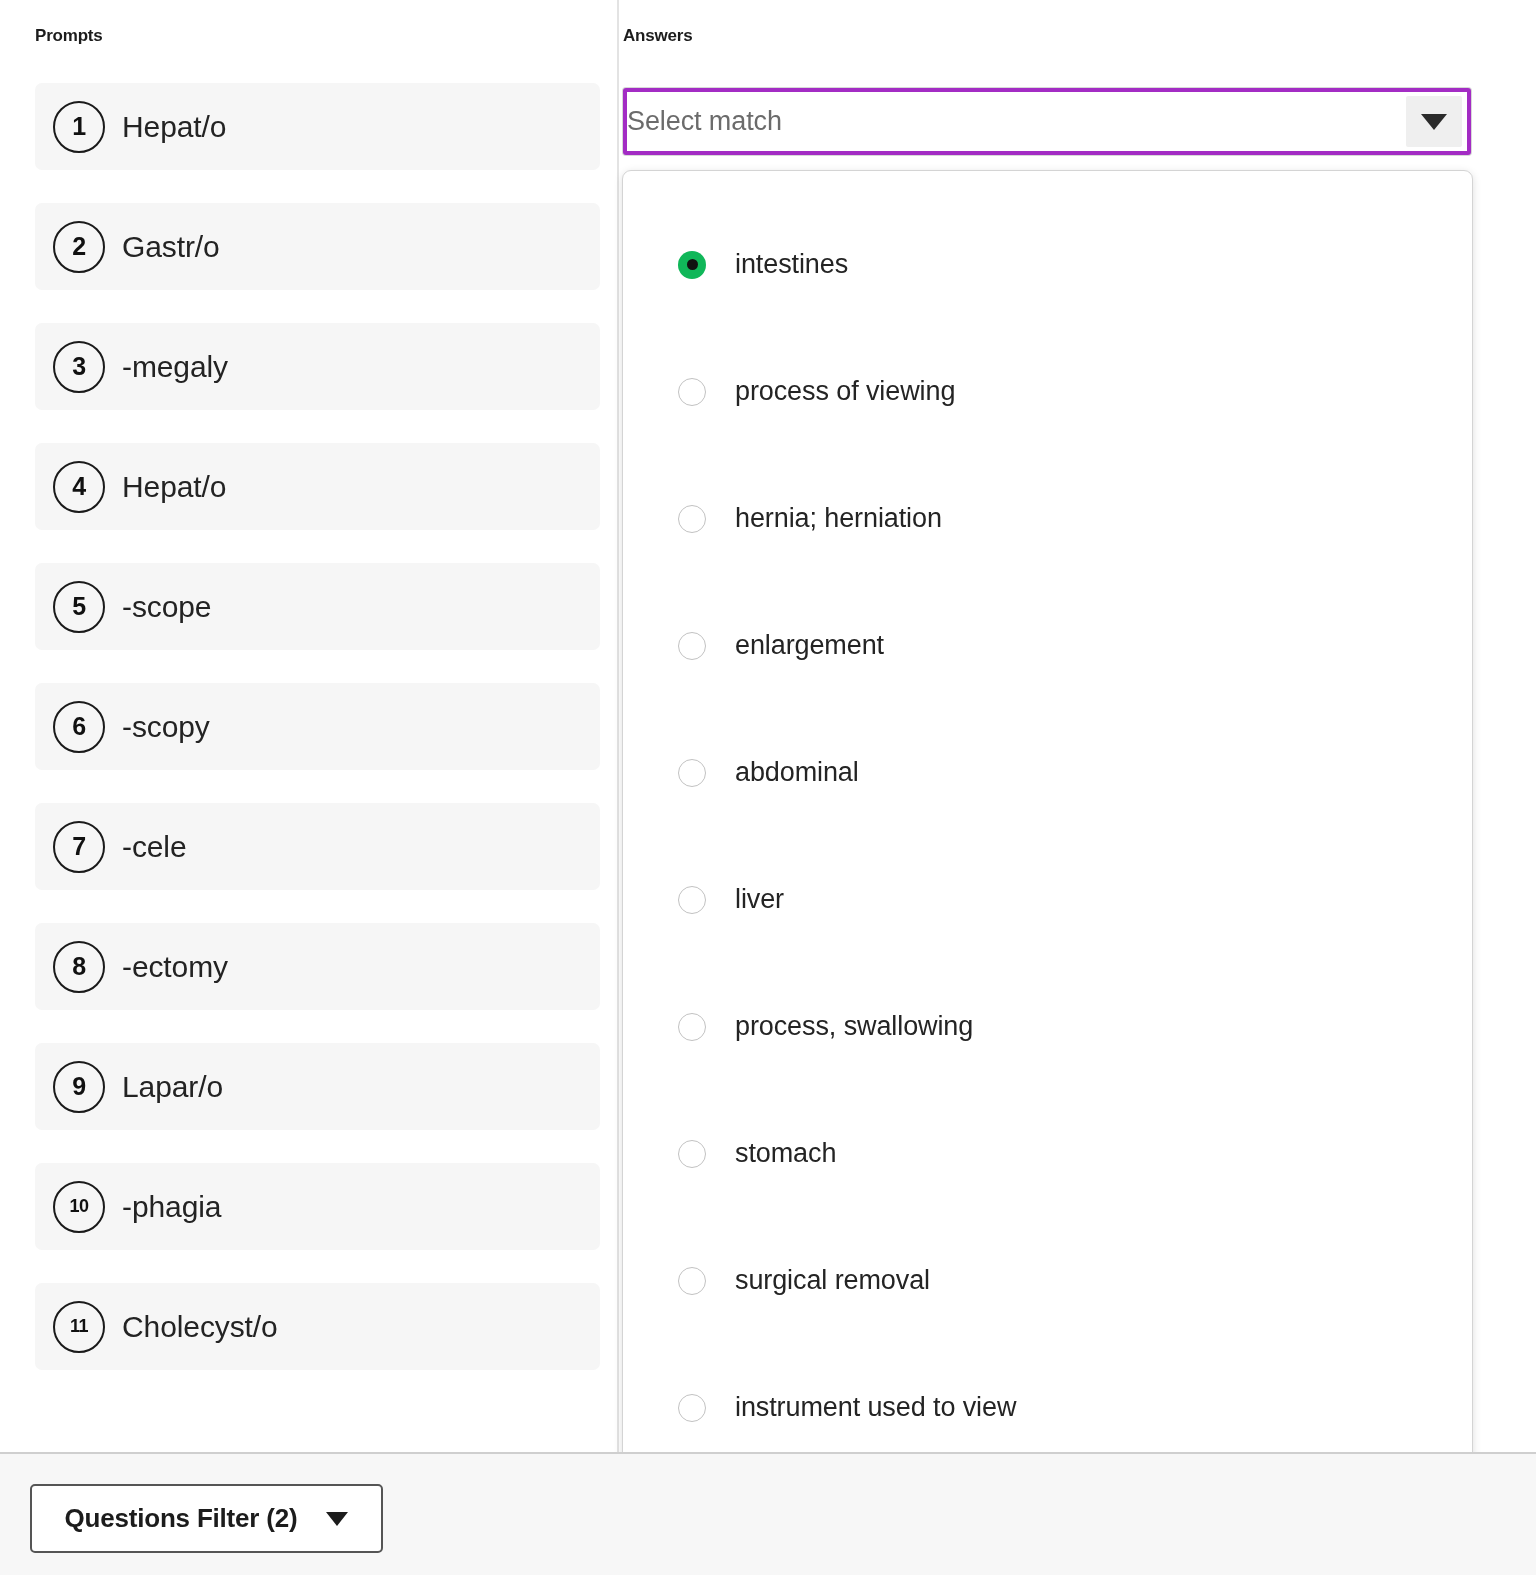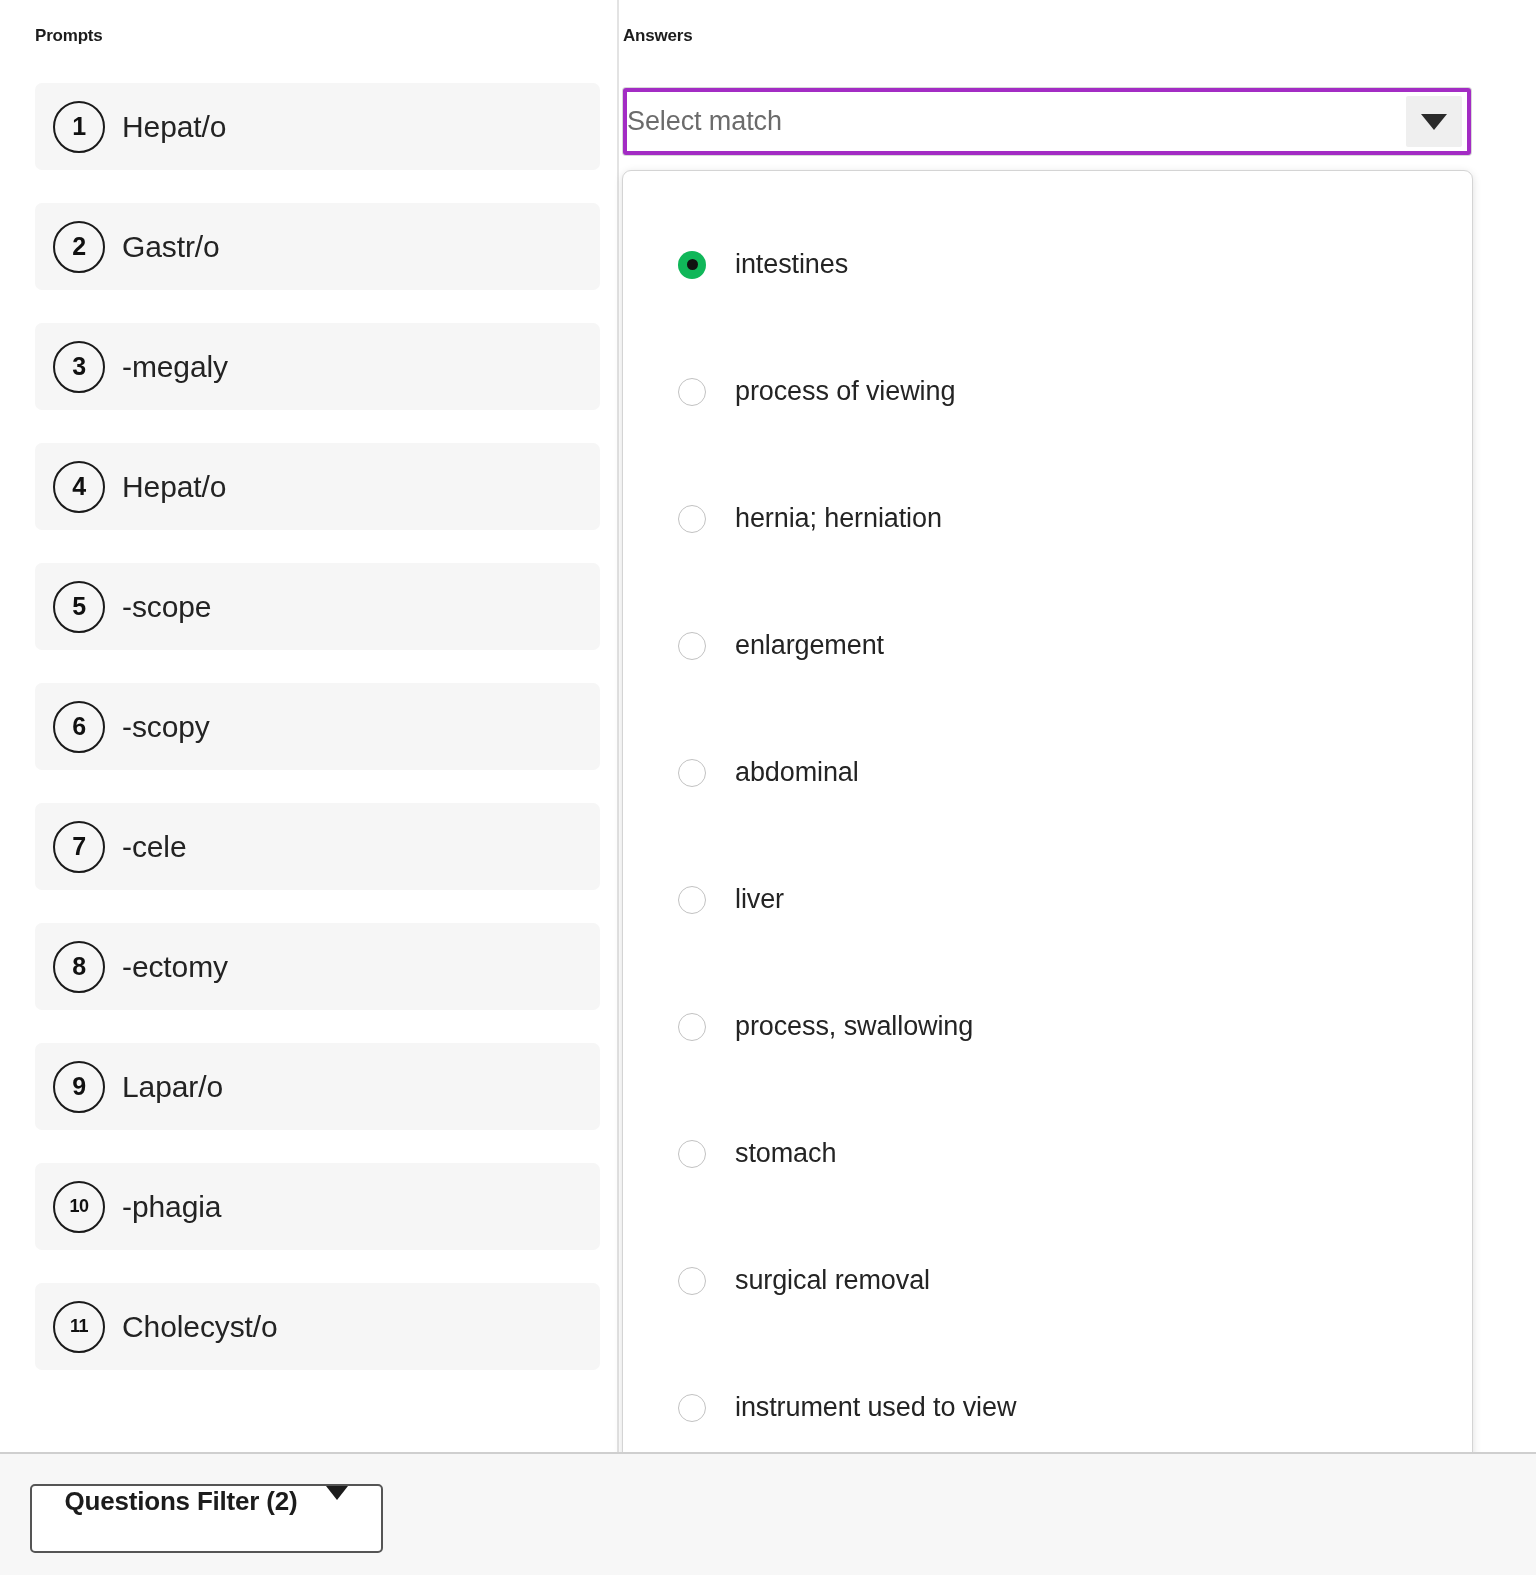--- a/index.html
+++ b/index.html
@@ -186,21 +186,21 @@
   #questions-filter-button {
     position: absolute;
     left: 30px;
     top: 30px;
     width: 353px;
     height: 69px;
     background: #ffffff;
     border: 2px solid #555555;
     border-radius: 5px;
     display: flex;
-    align-items: flex-start;
+    align-items: center;
     justify-content: center;
     gap: 29px;
     cursor: pointer;
   }
   #questions-filter-label {
     font-size: 26px;
     font-weight: 700;
     color: #1c1c1c;
     letter-spacing: -0.2px;
   }

